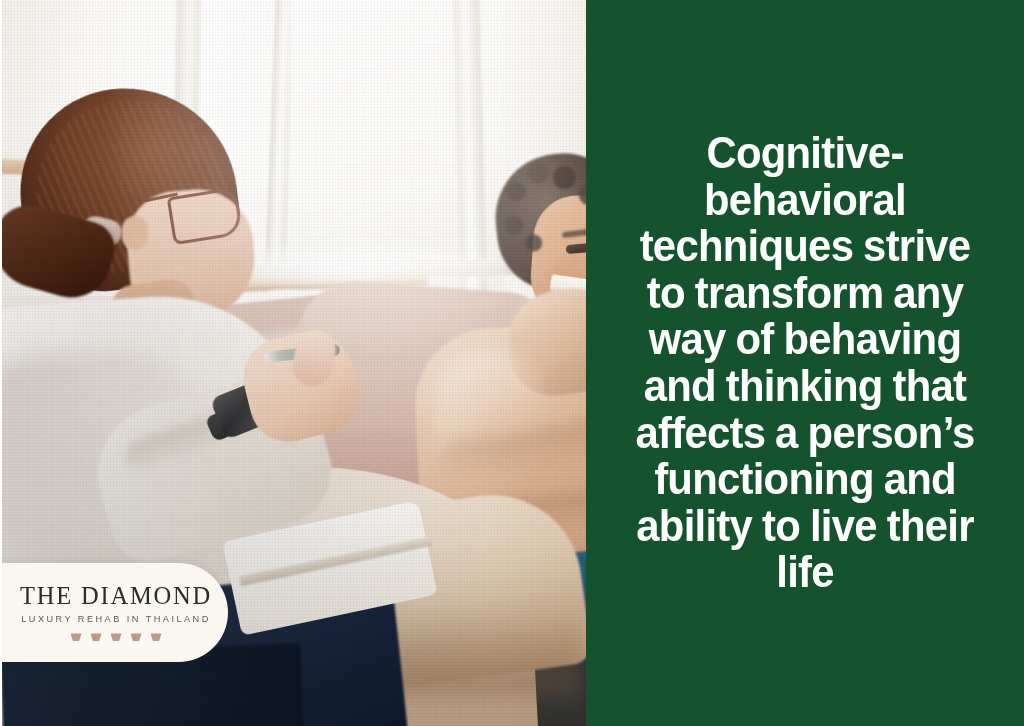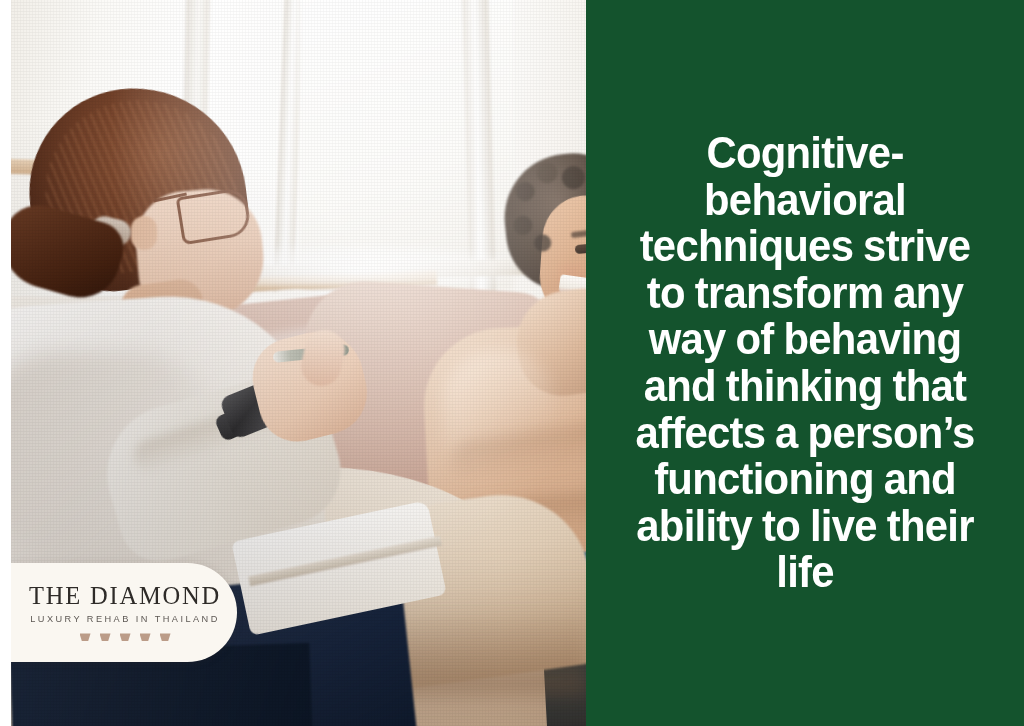--- a/index.html
+++ b/index.html
@@ -16,21 +16,21 @@
     position: relative;
     width: 1024px;
     height: 726px;
     overflow: hidden;
     background: #ffffff;
   }
 
   
   .photo-pane {
     position: absolute;
-    left: 11px;
+    left: 2px;
     top: 0;
     width: 586px;
     height: 726px;
     overflow: hidden;
     background: #f4f1ee;
   }
 
   .photo-stage {
     position: absolute;
     inset: 0;

